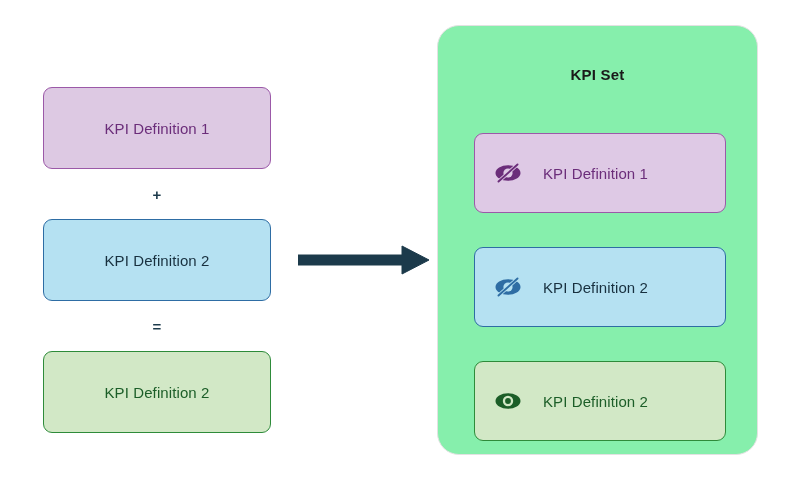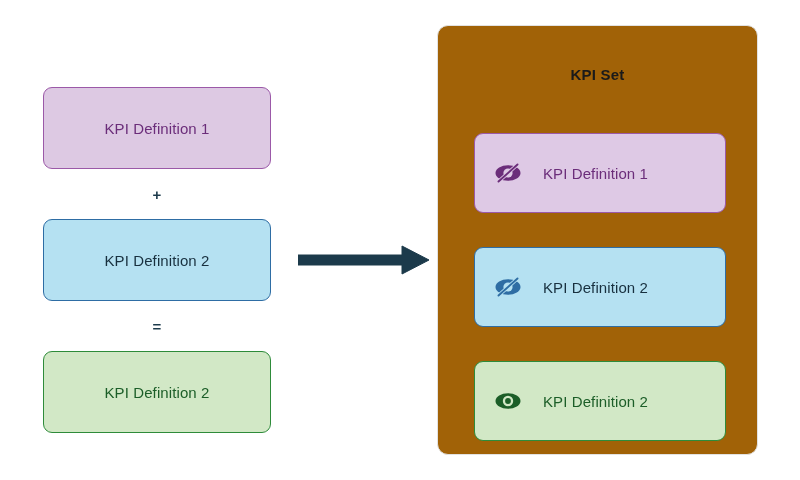--- a/index.html
+++ b/index.html
@@ -61,22 +61,22 @@
     height: 34px;
   }
 
   
   .kpi-set-panel {
     position: absolute;
     left: 437px;
     top: 25px;
     width: 321px;
     height: 430px;
-    background: #a16207;
-    border-radius: 11px;
+    background: #86efac;
+    border-radius: 22px;
     border: 1px solid #E2E2E2;
   }
   .panel-title {
     position: absolute;
     top: 40px;
     left: 0;
     width: 100%;
     text-align: center;
     font-size: 15px;
     font-weight: 700;

